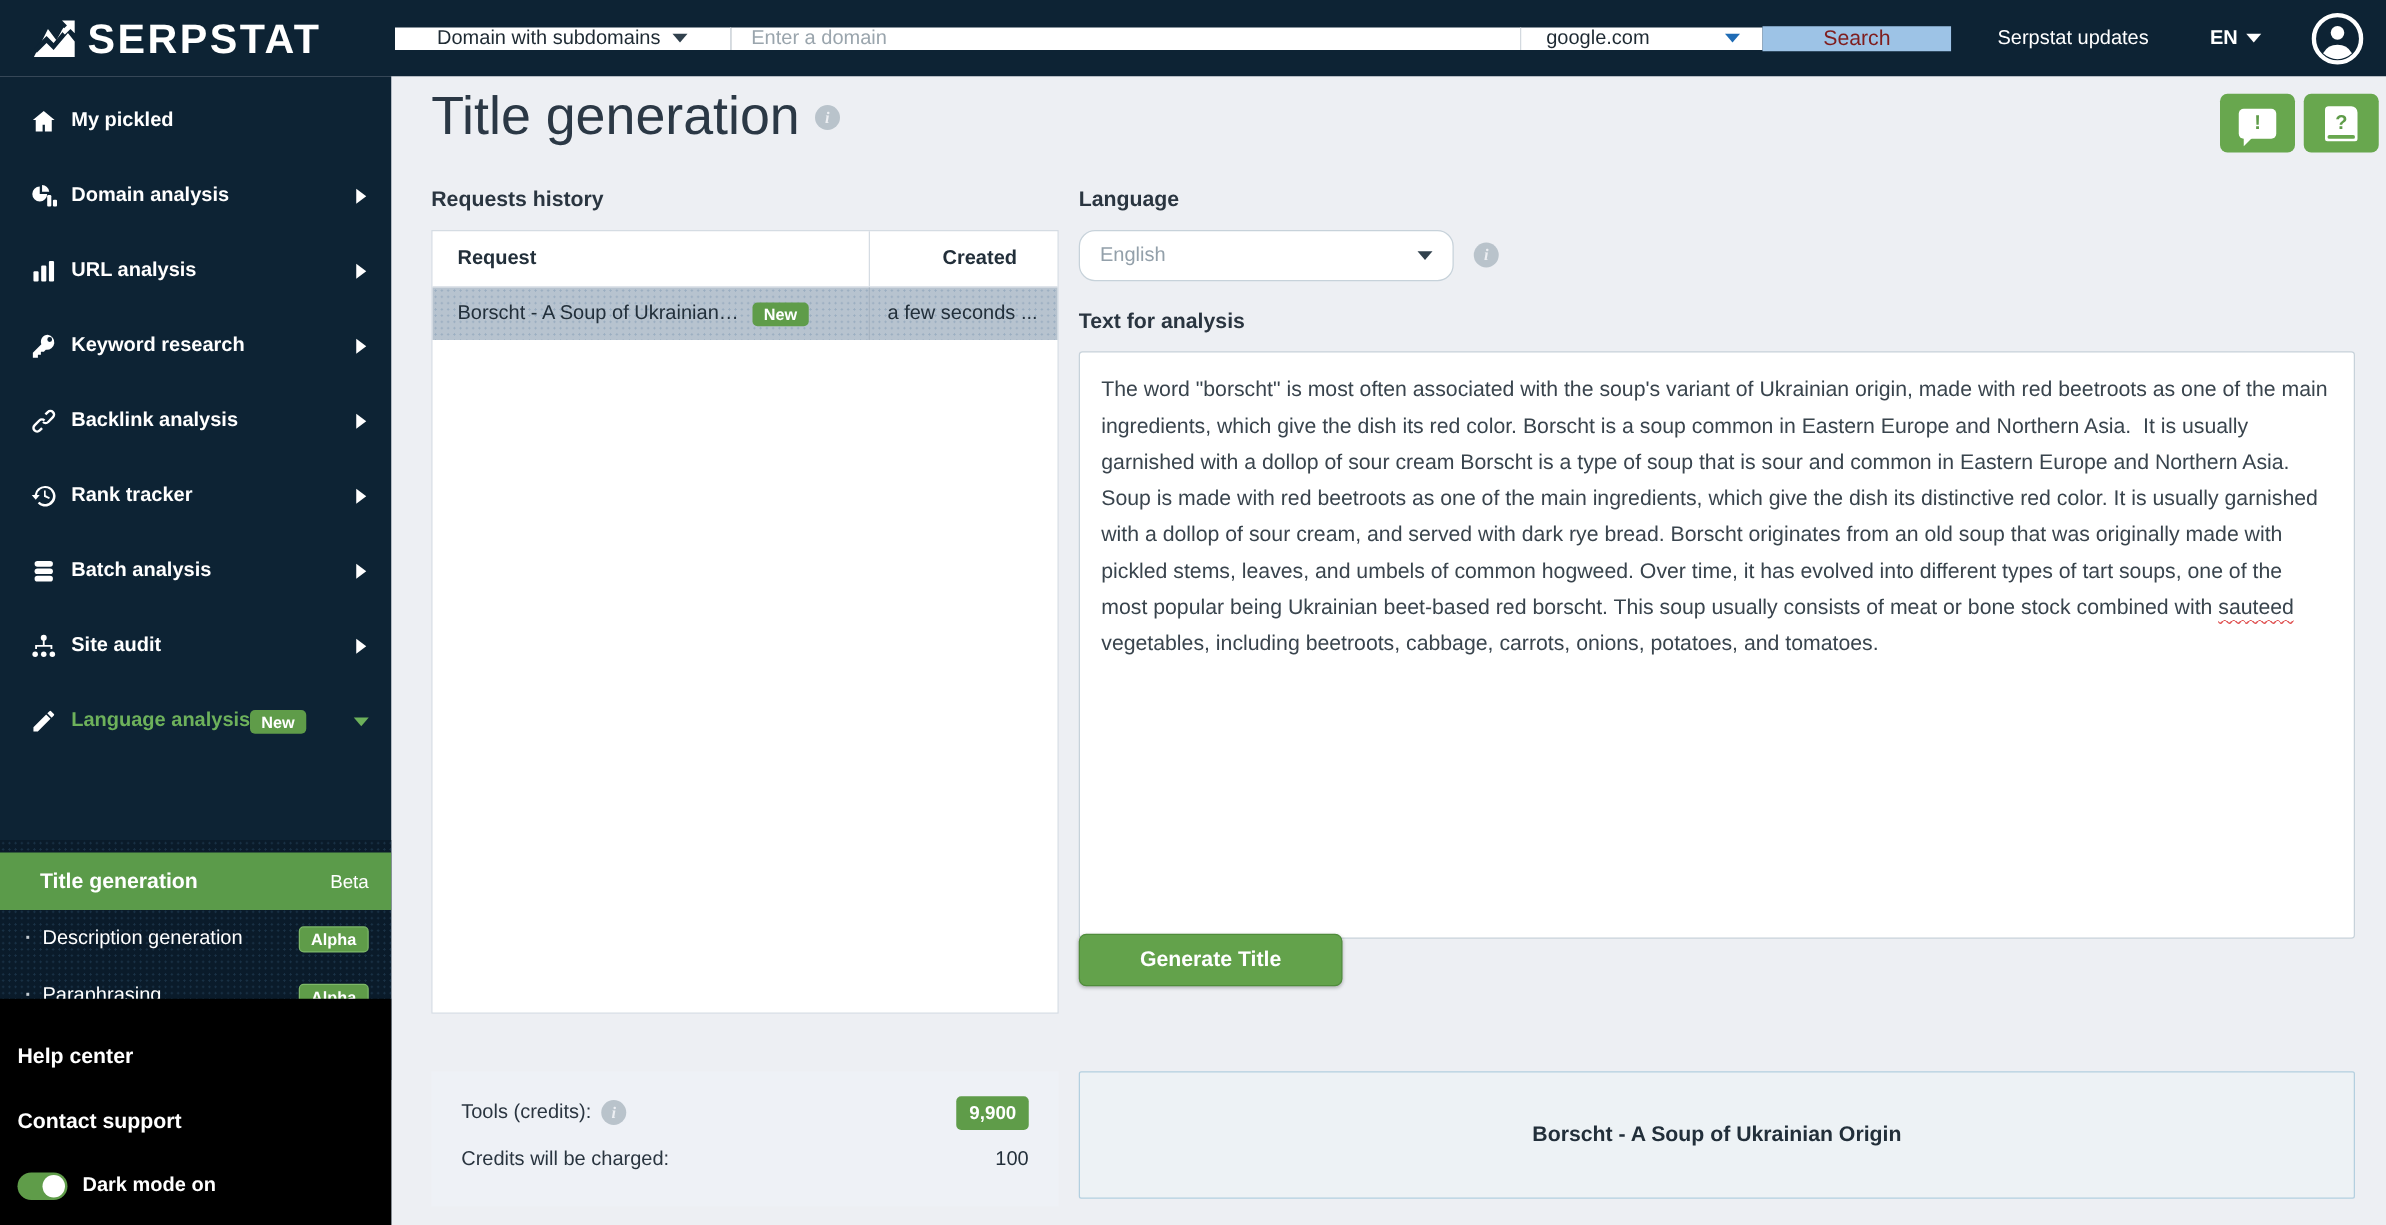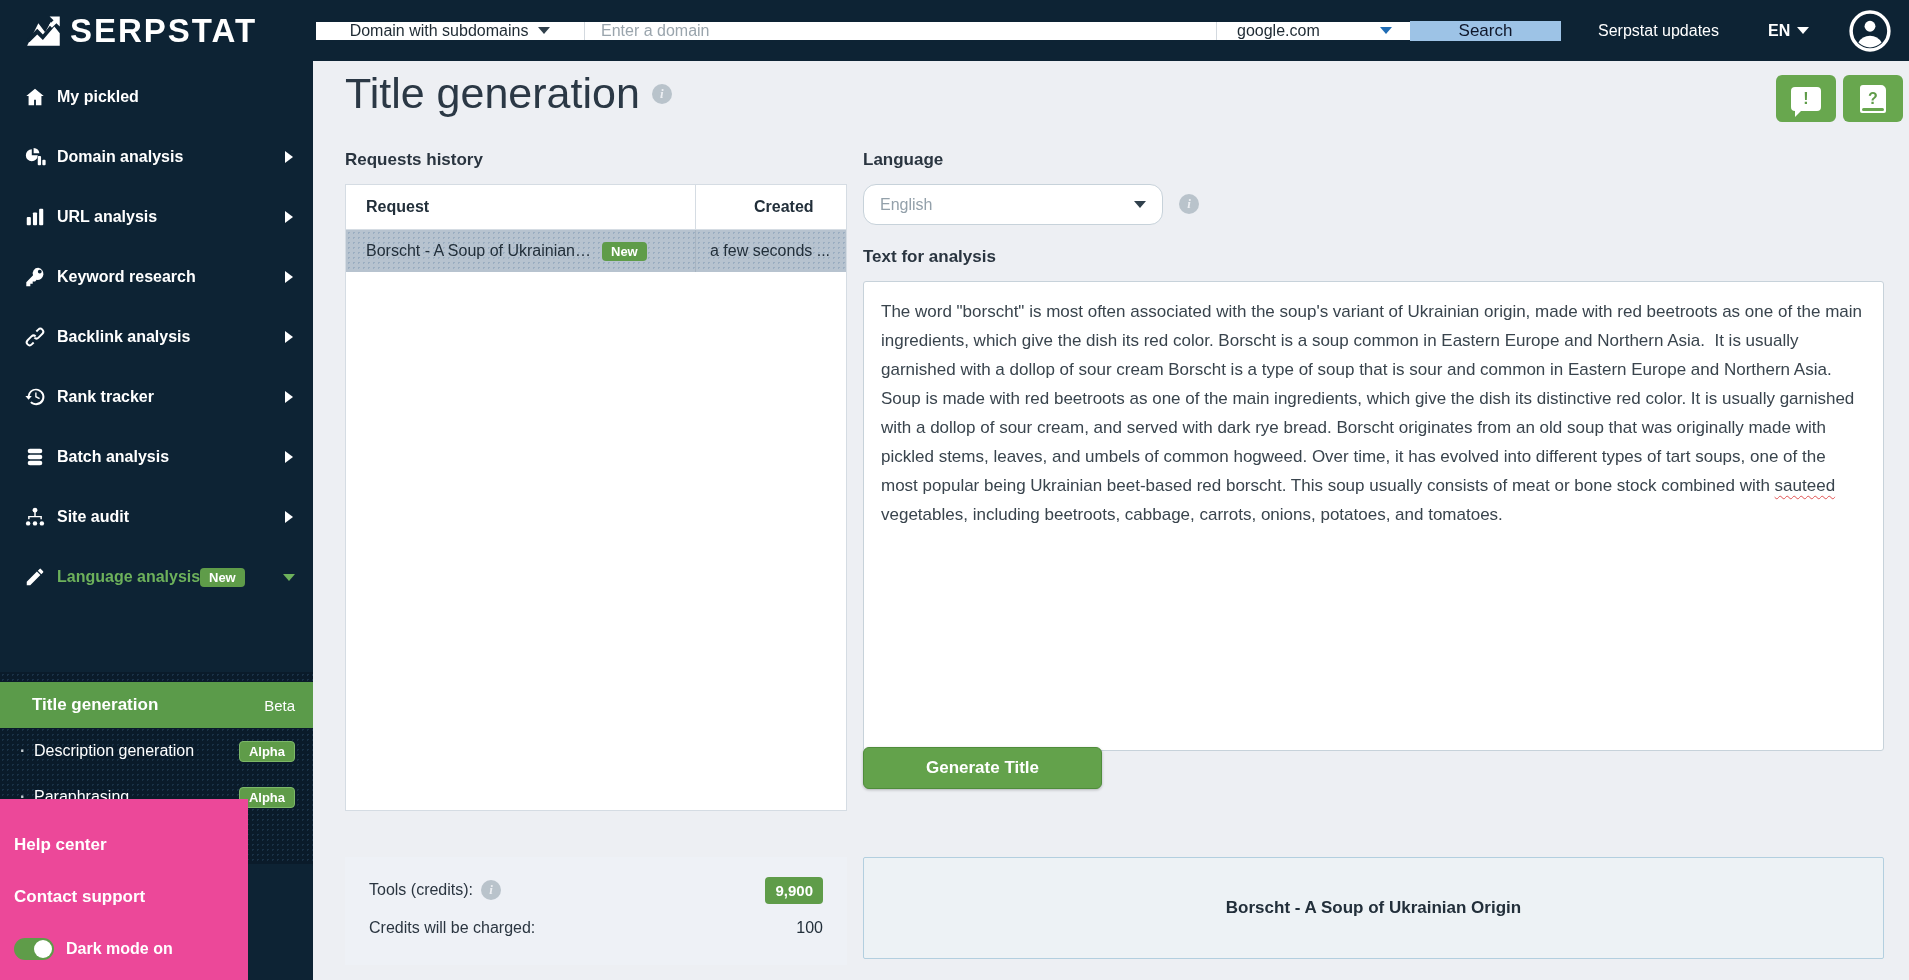--- a/index.html
+++ b/index.html
@@ -8,21 +8,21 @@
 
   
   .topbar { position:absolute; left:0; top:0; width:1909px; height:61px; background:#0d2334; z-index:30; }
   .logo { position:absolute; left:26px; top:0; height:61px; display:flex; align-items:center; gap:8px; color:#fff; }
   .logo-text { font-size:33px; font-weight:700; letter-spacing:2px; color:#fff; }
   .searchbar { position:absolute; left:316px; top:10px; width:1245px; height:41px; display:flex; border-radius:4px; overflow:hidden;align-items:center; }
   .stype { width:269px; background:#fff; border-right:1px solid #d3d9df; display:flex; align-items:center; justify-content:center; gap:10px; font-size:16px; color:#1e2a33; cursor:pointer; }
   .sinput { flex:1; border:none; outline:none; font-size:16px; padding:0 16px; color:#1e2a33; font-family:"Liberation Sans",sans-serif; }
   .sinput::placeholder { color:#9aa5ad; }
   .sengine { width:194px; background:#fff; border-left:1px solid #d3d9df; display:flex; align-items:center; justify-content:space-between; padding:0 18px 0 20px; font-size:16px; color:#1e2a33; cursor:pointer; }
-  .sbtn { width:151px; background:#9dc3e6; color:#0f172a; font-size:17px; border:none; cursor:pointer; font-family:"Liberation Sans",sans-serif; }
+  .sbtn { width:151px; background:#9dc3e6; color:#7f1d1d; font-size:17px; border:none; cursor:pointer; font-family:"Liberation Sans",sans-serif; }
   .updates { position:absolute; left:1598px; top:0; height:61px; display:flex; align-items:center; color:#fff; font-size:16px; cursor:pointer; }
   .langsel { position:absolute; left:1768px; top:0; height:61px; display:flex; align-items:center; gap:7px; color:#fff; font-size:16px; font-weight:700; cursor:pointer; }
   .avatar { position:absolute; left:1849px; top:10px; width:42px; height:42px; cursor:pointer; }
 
   .caret { width:0; height:0; border-left:6px solid transparent; border-right:6px solid transparent; border-top:7px solid #30404c; display:inline-block; }
   .caret.blue { border-top-color:#1f6cb5; }
   .caret.white { border-top-color:#fff; }
   .caret.green { border-top-color:#6db15b; }
 
   
@@ -39,21 +39,21 @@
   .submenu { position:absolute; left:0; top:611px; width:313px; height:192px; overflow:hidden; background:#0a1b2a;
              background-image:radial-gradient(rgba(80,130,170,.22) 1px, transparent 1px); background-size:5px 5px; }
   .sub-item { position:relative; height:46px; display:flex; align-items:center; color:#fff; font-size:16px; cursor:pointer; }
   .sub-item:first-child { margin-top:10px; }
   .sub-item.active { background:#5b9b4a; background-image:none; }
   .sub-item.active .slbl { position:absolute; left:32px; font-weight:600; font-size:17px; }
   .sub-item .slbl { position:absolute; left:34px; }
   .sub-item .dot { position:absolute; left:20px; color:#c4ccd2; font-weight:700; }
   .sub-item .beta { position:absolute; right:18px; font-size:15px; color:#fff; }
   .sub-item .badge { position:absolute; right:18px; border:1px solid #7db868; }
-  .side-footer { position:absolute; left:0; top:738px; width:248px; height:181px; background:#ec4899; z-index:5; }
+  .side-footer { position:absolute; left:0; top:738px; width:313px; height:181px; background:#000000; z-index:5; }
   .foot-link { position:absolute; left:14px; color:#fff; font-size:17px; font-weight:600; cursor:pointer; }
   .toggle { position:absolute; left:14px; top:139px; width:40px; height:22px; border-radius:11px; background:#5f9c49; cursor:pointer; }
   .toggle .knob { position:absolute; right:2px; top:2px; width:18px; height:18px; border-radius:50%; background:#fff; }
   .toggle-lbl { position:absolute; left:66px; top:141px; color:#fff; font-size:16px; font-weight:600; }
 
   
   .main { position:absolute; left:313px; top:61px; width:1596px; height:919px; background:#edeff3; }
   .page-title { position:absolute; left:32px; top:8px; font-size:43px; color:#2b3845; display:flex; align-items:center; gap:12px; }
   .info-ic { width:20px; height:20px; border-radius:50%; background:#b9c3cb; color:#edeff3; font-size:13px; font-weight:700; display:inline-flex; align-items:center; justify-content:center; font-style:italic; font-family:"Liberation Serif",serif; }
   .hbtn { position:absolute; top:14px; width:60px; height:47px; background:#68a74e; border:none; border-radius:6px; cursor:pointer; display:flex; align-items:center; justify-content:center; }
@@ -73,21 +73,21 @@
   .req-row .c1 { width:350px; padding-left:20px; border-right:1px solid #a7b4c1; height:100%; display:flex; align-items:center; gap:8px; overflow:hidden; }
   .req-row .c1 .txt { white-space:nowrap; overflow:hidden; text-overflow:ellipsis; max-width:228px; }
   .req-row .c2 { flex:1; padding-left:14px; white-space:nowrap; overflow:hidden; text-overflow:ellipsis; height:100%; display:flex; align-items:center; }
 
   .lang-select { position:absolute; left:550px; top:123px; width:300px; height:41px; background:#fff; border:1px solid #c7d2da; border-radius:13px; display:flex; align-items:center; justify-content:space-between; padding:0 16px; font-size:16px; color:#93a0aa; cursor:pointer; }
   .lang-info { position:absolute; left:866px; top:133px; }
 
   .textarea { position:absolute; left:550px; top:220px; width:1021px; height:470px; background:#fff; border:1px solid #c7d2da; border-radius:3px; padding:15px 17px; font-size:17px; line-height:29px; color:#39444d; white-space:pre-wrap; overflow:auto; cursor:text; }
   .miss { text-decoration:underline wavy #e05252 1px; text-underline-offset:4px; }
 
-  .gen-btn { position:absolute; left:550px; top:686px; width:239px; height:42px; background:#63a24b; border:1px solid #4f8c3b; border-radius:6px; color:#fff; font-size:17px; font-weight:700; cursor:pointer; font-family:"Liberation Sans",sans-serif; box-shadow:0 1px 3px rgba(0,0,0,.25); }
+  .gen-btn { position:absolute; left:550px; top:686px; width:211px; height:42px; background:#63a24b; border:1px solid #4f8c3b; border-radius:6px; color:#fff; font-size:17px; font-weight:700; cursor:pointer; font-family:"Liberation Sans",sans-serif; box-shadow:0 1px 3px rgba(0,0,0,.25); }
 
   .result-head { position:absolute; left:550px; top:763px; width:1021px; display:flex; justify-content:space-between; align-items:center; }
   .result-head .h { font-size:17px; font-weight:700; color:#2a3540; }
   .copy { color:#2d7cd0; font-size:16px; font-weight:600; cursor:pointer; }
   .result-box { position:absolute; left:550px; top:796px; width:1021px; height:102px; background:#edf2f5; border:1px solid #b3cfdf; border-radius:2px; display:flex; align-items:center; justify-content:center; }
   .result-box .title { font-size:17px; font-weight:700; color:#222f3a; }
 
   .credits { position:absolute; left:32px; top:796px; width:502px; height:108px; background:#eef1f6; padding:18px 24px; }
   .cred-row { display:flex; justify-content:space-between; align-items:center; height:30px; margin-bottom:8px; }
   .cred-row .l { font-size:16px; color:#2a3540; display:flex; align-items:center; gap:8px; }

